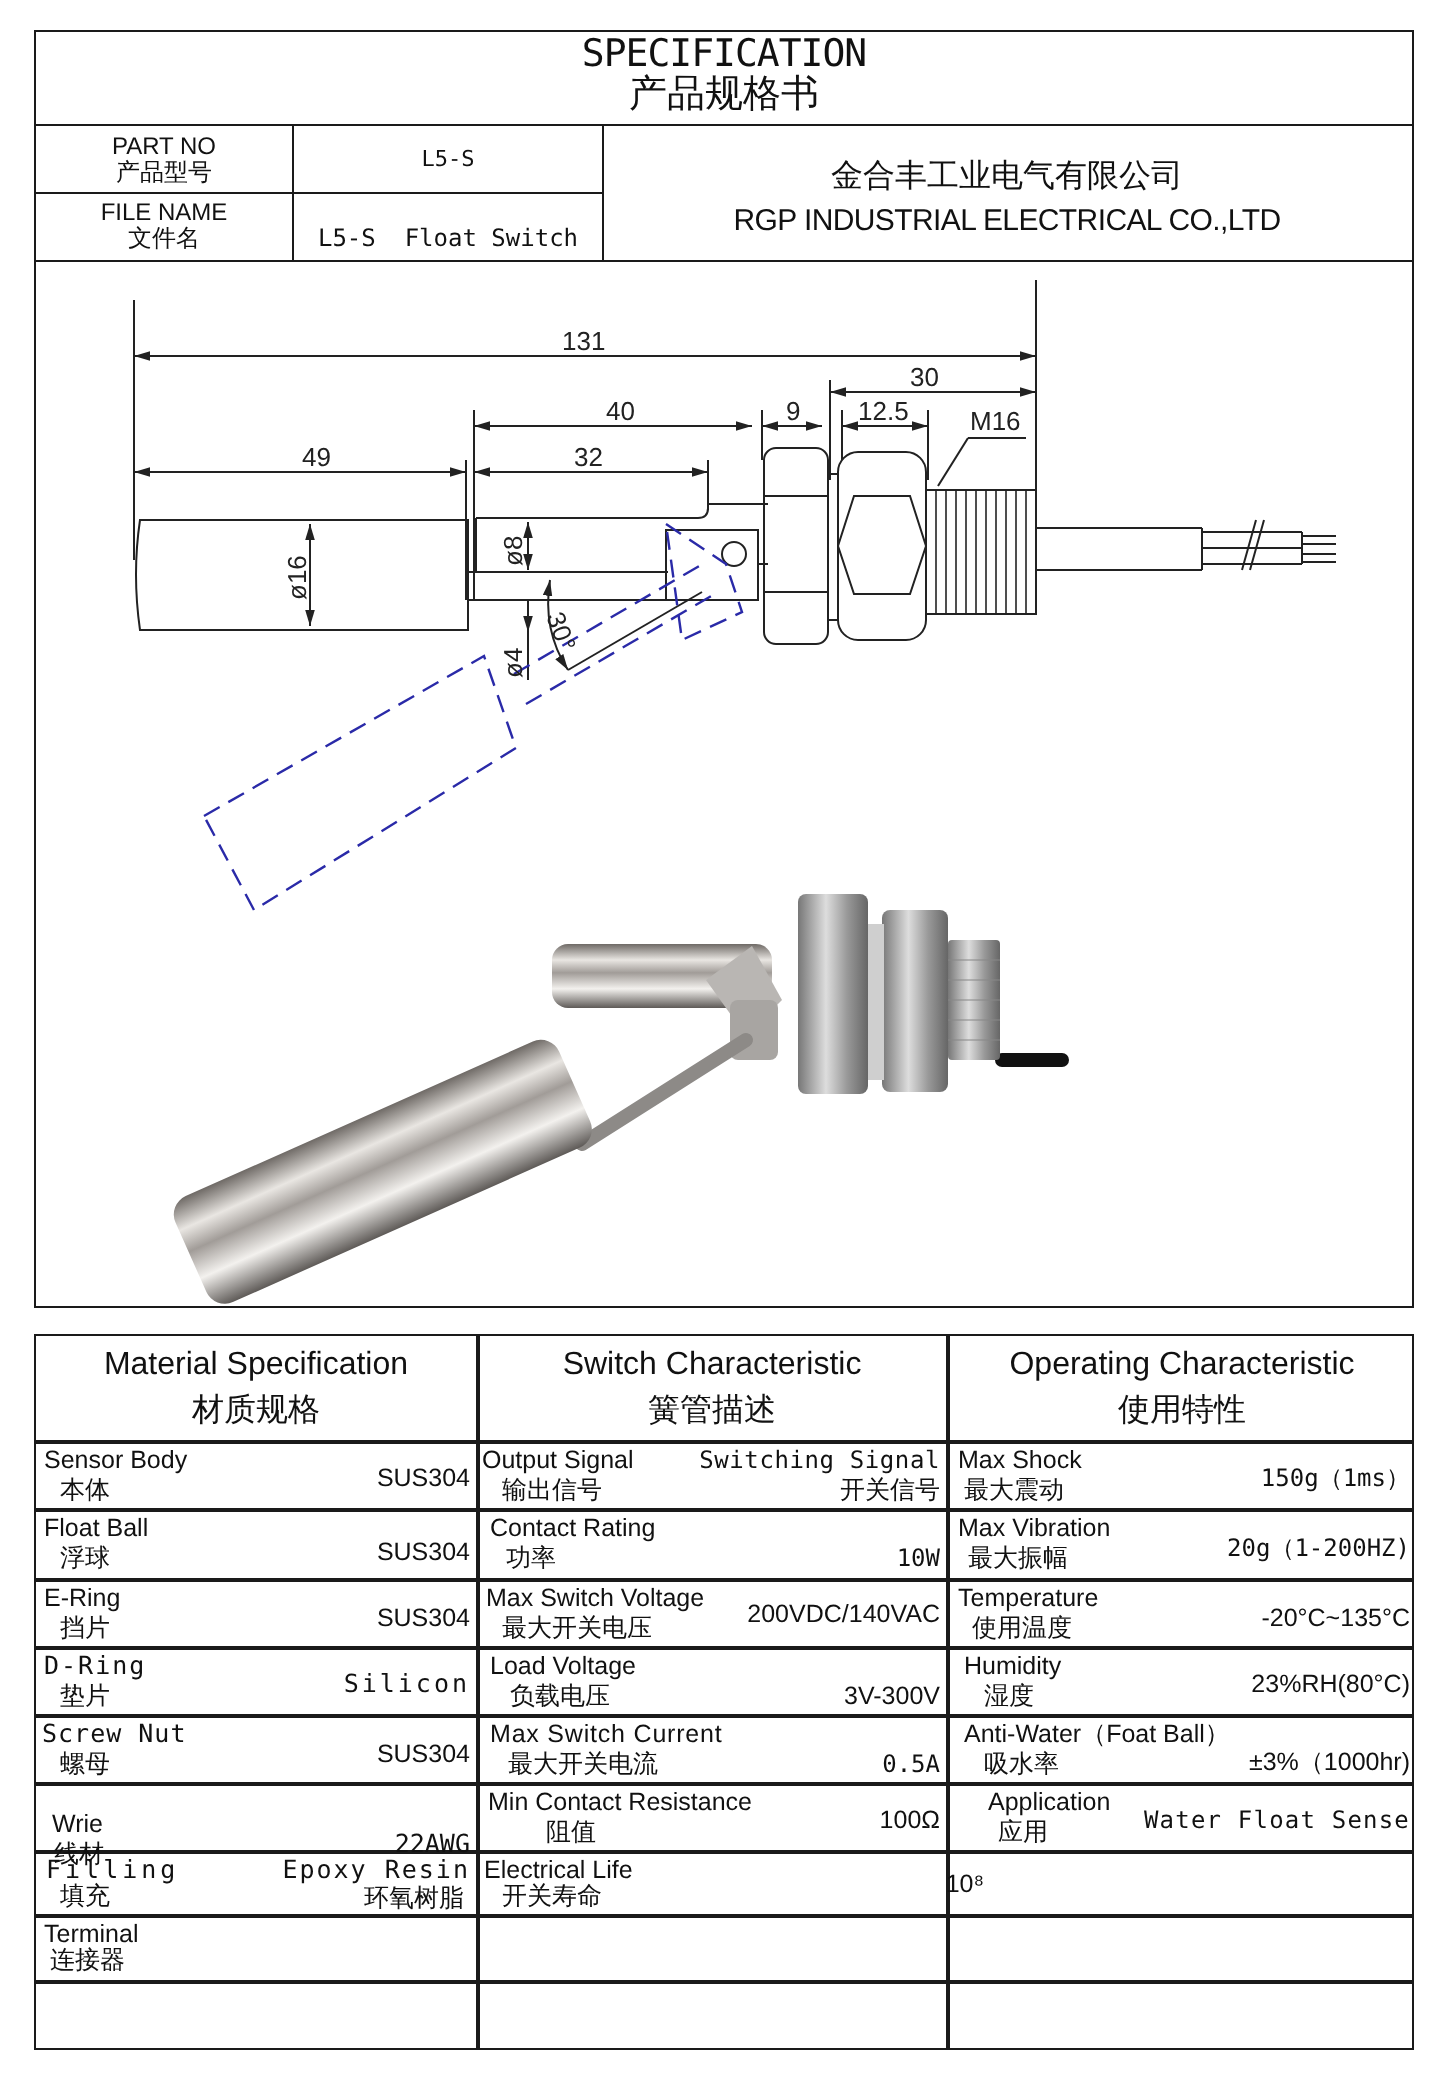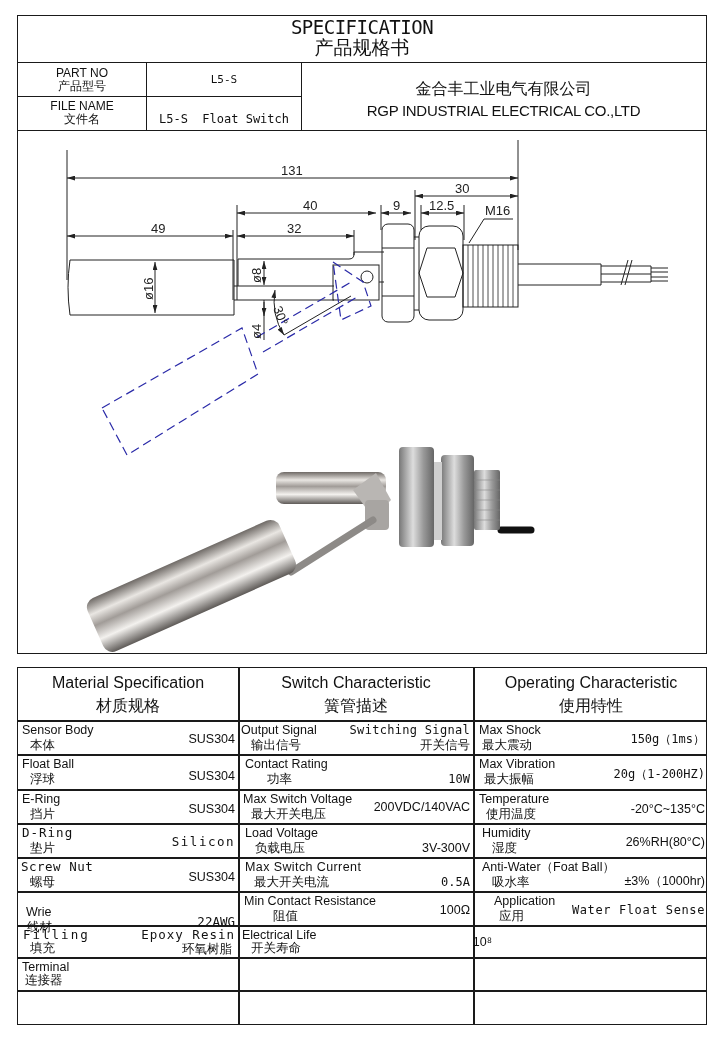--- a/index.html
+++ b/index.html
@@ -265,21 +265,21 @@
   </div>
 
   <div class="cell" style="left:221px;top:53px;width:234px;height:33px;">
     <span class="en" style="left:2px;">Output Signal</span>
     <span class="cn">输出信号</span>
     <span class="val mono" style="top:1px;font-size:12px;letter-spacing:0.3px;text-align:right;">Switching Signal</span>
     <span class="val" style="top:16px;">开关信号</span>
   </div>
   <div class="cell" style="left:221px;top:87px;width:234px;height:34px;">
     <span class="en" style="left:6px;">Contact Rating</span>
-    <span class="cn" style="left:28px;">功率</span>
+    <span class="cn" style="left:14px;">功率</span>
     <span class="val mono" style="top:16px;font-size:12px;">10W</span>
   </div>
   <div class="cell" style="left:221px;top:122px;width:234px;height:33px;">
     <span class="en">Max Switch Voltage</span>
     <span class="cn">最大开关电压</span>
     <span class="val" style="top:9px;">200VDC/140VAC</span>
   </div>
   <div class="cell" style="left:221px;top:156px;width:234px;height:33px;">
     <span class="en" style="left:6px;">Load Voltage</span>
     <span class="cn" style="left:16px;">负载电压</span>
@@ -312,21 +312,21 @@
     <span class="val mono" style="top:11px;font-size:12px;">20g（1-200HZ)</span>
   </div>
   <div class="cell" style="left:456px;top:122px;width:234px;height:33px;">
     <span class="en" style="left:5px;">Temperature</span>
     <span class="cn" style="left:12px;">使用温度</span>
     <span class="val" style="top:11px;">-20°C~135°C</span>
   </div>
   <div class="cell" style="left:456px;top:156px;width:234px;height:33px;">
     <span class="en" style="left:8px;">Humidity</span>
     <span class="cn" style="left:18px;">湿度</span>
-    <span class="val" style="top:10px;">26%RH(80°C)</span>
+    <span class="val" style="top:10px;">23%RH(80°C)</span>
   </div>
   <div class="cell" style="left:456px;top:190px;width:234px;height:33px;">
     <span class="en" style="left:8px;">Anti-Water（Foat Ball）</span>
     <span class="cn" style="left:18px;">吸水率</span>
     <span class="val" style="top:15px;">±3%（1000hr)</span>
   </div>
   <div class="cell" style="left:456px;top:224px;width:234px;height:33px;">
     <span class="en" style="left:5px;margin-left:15px;">Application</span>
     <span class="cn" style="left:25px;">应用</span>
     <span class="val mono" style="top:10px;font-size:12px;letter-spacing:0.6px;">Water Float Sense</span>

